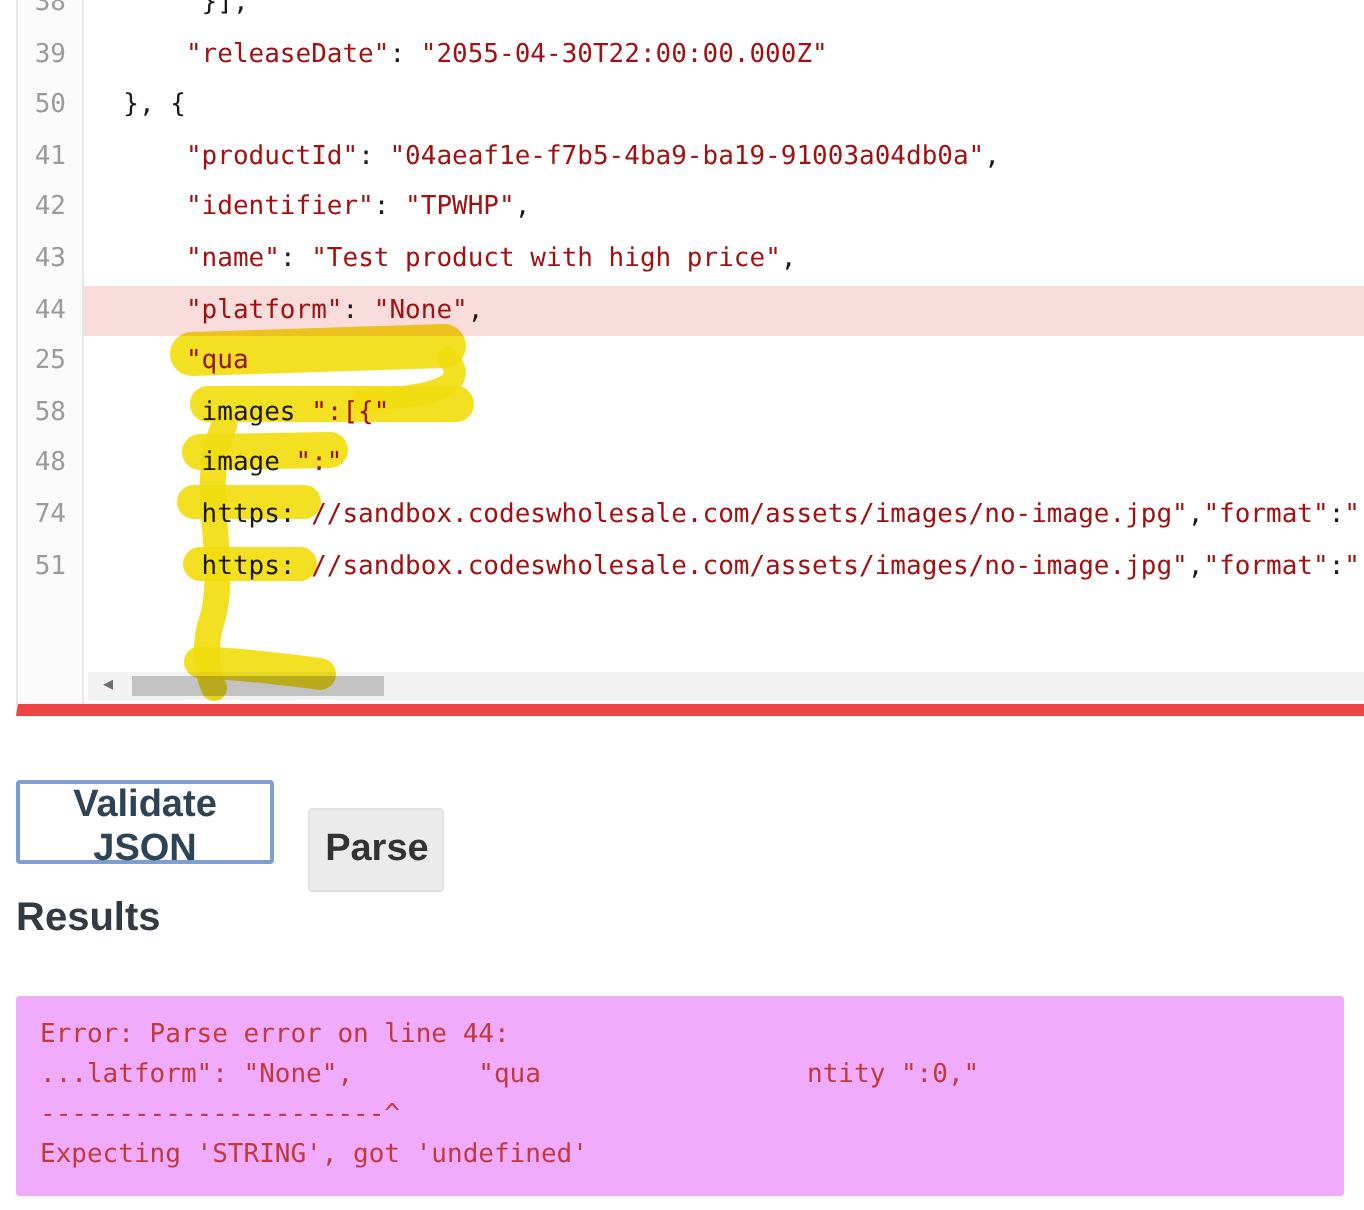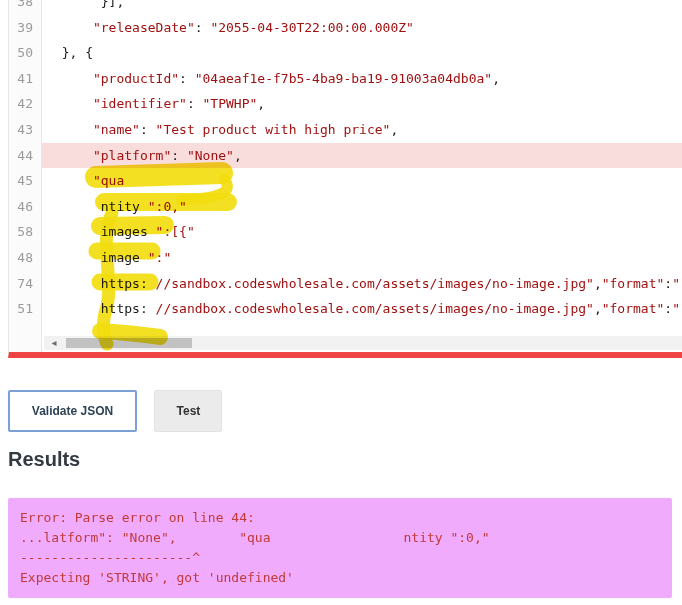--- a/index.html
+++ b/index.html
@@ -50,21 +50,21 @@
   
   .marker {
     position:absolute; left:0; top:0; width:674px; height:358px;
     pointer-events:none; mix-blend-mode:multiply;
   }
   .marker path { stroke:#f2dd10; stroke-opacity:.92; fill:none; stroke-linecap:round; }
 
   
   .toolbar { position:absolute; left:8px; top:390px; }
   .btn {
-    height:42px; font-family:"Liberation Sans", sans-serif; font-size:12px;
+    height:42px; font-family:"Liberation Sans", sans-serif; font-size:19px;
     font-weight:bold; cursor:pointer; border-radius:2px;text-align:center;
   }
   .btn-validate {
     width:129px; background:#ffffff; border:2px solid #7c9fd6; color:#2e4356;
   }
   .btn-clear {
     width:68px; margin-left:13px; background:#ebebeb; border:1px solid #e2e2e2; color:#333333;
   }
 
   
@@ -88,22 +88,21 @@
   <div class="editor">
     <div class="gutter-strip"></div>
     <div class="rows" id="editor-rows">
         <div class="cm-row"><span class="gutter">38</span><span class="code"><span class="tok-plain">       }],</span></span></div>
         <div class="cm-row"><span class="gutter">39</span><span class="code"><span class="tok-plain">      </span><span class="tok-string">"releaseDate"</span><span class="tok-plain">: </span><span class="tok-string">"2055-04-30T22:00:00.000Z"</span></span></div>
         <div class="cm-row"><span class="gutter">50</span><span class="code"><span class="tok-plain">  }, {</span></span></div>
         <div class="cm-row"><span class="gutter">41</span><span class="code"><span class="tok-plain">      </span><span class="tok-string">"productId"</span><span class="tok-plain">: </span><span class="tok-string">"04aeaf1e-f7b5-4ba9-ba19-91003a04db0a"</span><span class="tok-plain">,</span></span></div>
         <div class="cm-row"><span class="gutter">42</span><span class="code"><span class="tok-plain">      </span><span class="tok-string">"identifier"</span><span class="tok-plain">: </span><span class="tok-string">"TPWHP"</span><span class="tok-plain">,</span></span></div>
         <div class="cm-row"><span class="gutter">43</span><span class="code"><span class="tok-plain">      </span><span class="tok-string">"name"</span><span class="tok-plain">: </span><span class="tok-string">"Test product with high price"</span><span class="tok-plain">,</span></span></div>
         <div class="cm-row error-line"><span class="gutter">44</span><span class="code"><span class="tok-plain">      </span><span class="tok-string">"platform"</span><span class="tok-plain">: </span><span class="tok-string">"None"</span><span class="tok-plain">,</span></span></div>
-        <div class="cm-row"><span class="gutter">45</span><span class="code"><span class="tok-plain">      </span><span class="tok-string">"qua</span></span></div>
-        <div class="cm-row"><span class="gutter">46</span><span class="code"><span class="tok-plain">       ntity </span><span class="tok-string">":0,"</span></span></div>
+        <div class="cm-row"><span class="gutter">25</span><span class="code"><span class="tok-plain">      </span><span class="tok-string">"qua</span></span></div>
         <div class="cm-row"><span class="gutter">58</span><span class="code"><span class="tok-plain">       images </span><span class="tok-string">":[{"</span></span></div>
         <div class="cm-row"><span class="gutter">48</span><span class="code"><span class="tok-plain">       image </span><span class="tok-string">":"</span></span></div>
         <div class="cm-row"><span class="gutter">74</span><span class="code"><span class="tok-plain">       https: </span><span class="tok-string">//sandbox.codeswholesale.com/assets/images/no-image.jpg"</span><span class="tok-plain">,</span><span class="tok-string">"format"</span><span class="tok-plain">:</span><span class="tok-string">"</span></span></div>
         <div class="cm-row"><span class="gutter">51</span><span class="code"><span class="tok-plain">       https: </span><span class="tok-string">//sandbox.codeswholesale.com/assets/images/no-image.jpg"</span><span class="tok-plain">,</span><span class="tok-string">"format"</span><span class="tok-plain">:</span><span class="tok-string">"</span></span></div>
       </div>
 
     <div class="hscroll">
       <span class="arrow-left">◂</span>
       <div class="thumb"></div>
     </div>
@@ -115,21 +114,21 @@
       <path d="M 91,226 L 156,225" stroke-width="18"></path>
       <path d="M 88,251 L 143,251" stroke-width="17"></path>
       <path d="M 91,282 L 141,282" stroke-width="17"></path>
       <path d="M 103,213 C 89,243 107,283 96,313 Q 92,330 98,344" stroke-width="13"></path>
       <path d="M 91,331 Q 123,333 151,337" stroke-width="16"></path>
     </svg>
   </div>
 
   <div class="toolbar">
     <button class="btn btn-validate">Validate JSON</button>
-    <button class="btn btn-clear">Test</button>
+    <button class="btn btn-clear">Parse</button>
   </div>
 
   <h2 class="results-heading">Results</h2>
 
   <div class="error-box">
     <pre id="error-pre">Error: Parse error on line 44:
 ...latform": "None",        "qua                 ntity ":0,"
 ----------------------^
 Expecting 'STRING', got 'undefined'</pre>
   </div>

